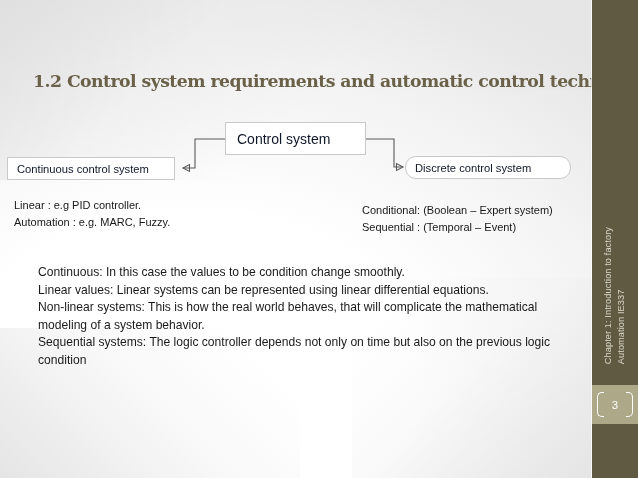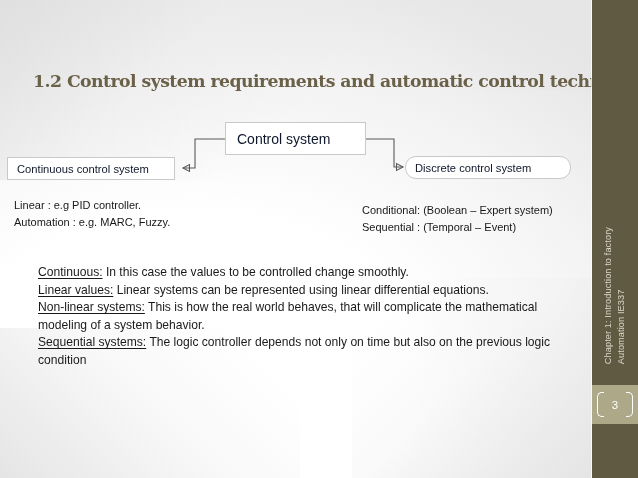--- a/index.html
+++ b/index.html
@@ -120,21 +120,20 @@
   #body-block {
     position: absolute;
     left: 38px;
     top: 264px;
     width: 525px;
     font-size: 12.1px;
     line-height: 17.6px;
     color: #1a1a1a;
   }
   #body-block .lead {
-    text-decoration: underline;
     text-underline-offset: 1.5px;
     margin-top: 12px;
   }
   #body-block p {
     margin: 0;
   }
 
   
   #sidebar {
     position: absolute;
@@ -234,21 +233,21 @@
     <div>Linear : e.g PID controller.</div>
     <div>Automation : e.g. MARC, Fuzzy.</div>
   </div>
 
   <div class="subtext" id="sub-right">
     <div>Conditional: (Boolean – Expert system)</div>
     <div>Sequential : (Temporal – Event)</div>
   </div>
 
   <div id="body-block">
-      <p><span class="lead">Continuous:</span><span> In this case the values to be controlled change smoothly.</span></p>
+      <p><span class="lead">Continuous:</span><span> In this case the values to be condition change smoothly.</span></p>
       <p><span class="lead">Linear values:</span><span> Linear systems can be represented using linear differential equations.</span></p>
       <p><span class="lead">Non-linear systems:</span><span> This is how the real world behaves, that will complicate the mathematical modeling of a system behavior.</span></p>
       <p><span class="lead">Sequential systems:</span><span> The logic controller depends not only on time but also on the previous logic condition</span></p>
     </div>
 
   <div id="sidebar-hairline"></div>
   <div id="sidebar">
     <div id="sidebar-vtext">
       <div class="vtxt">Chapter 1: Introduction to factory
 Automation IE337</div>

